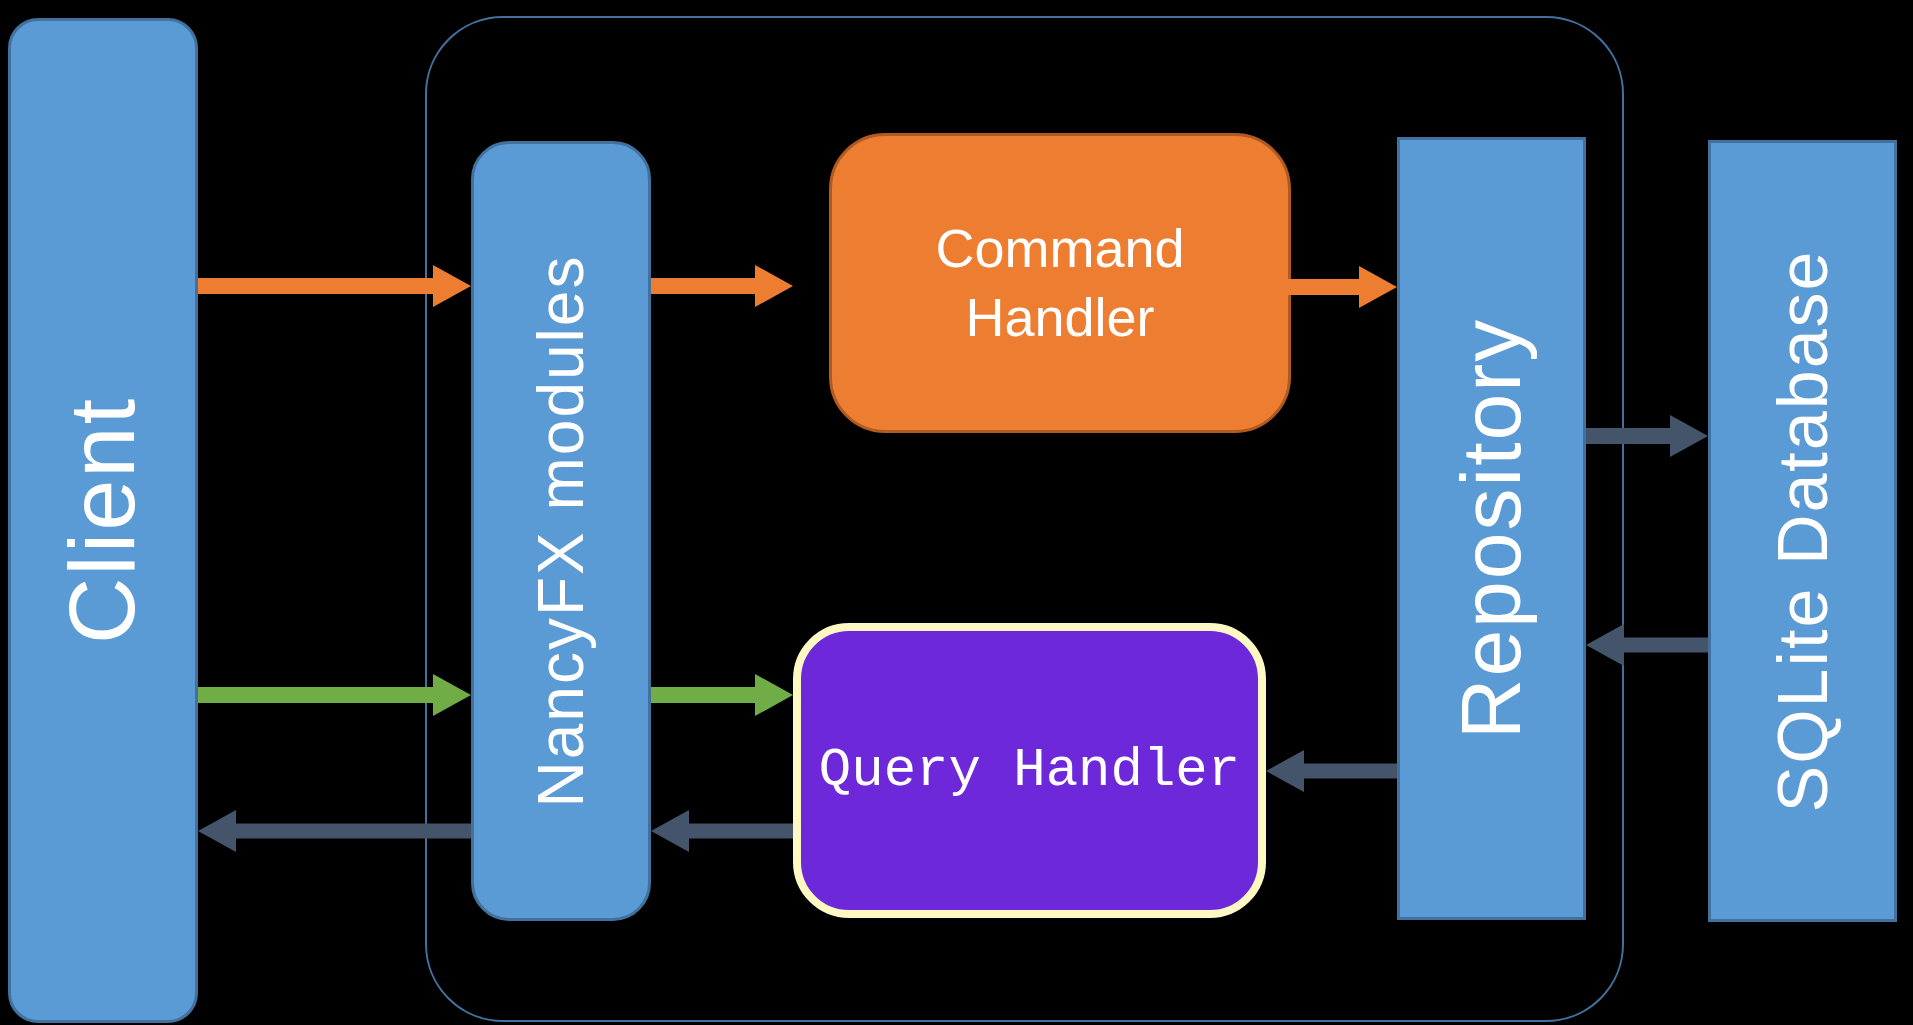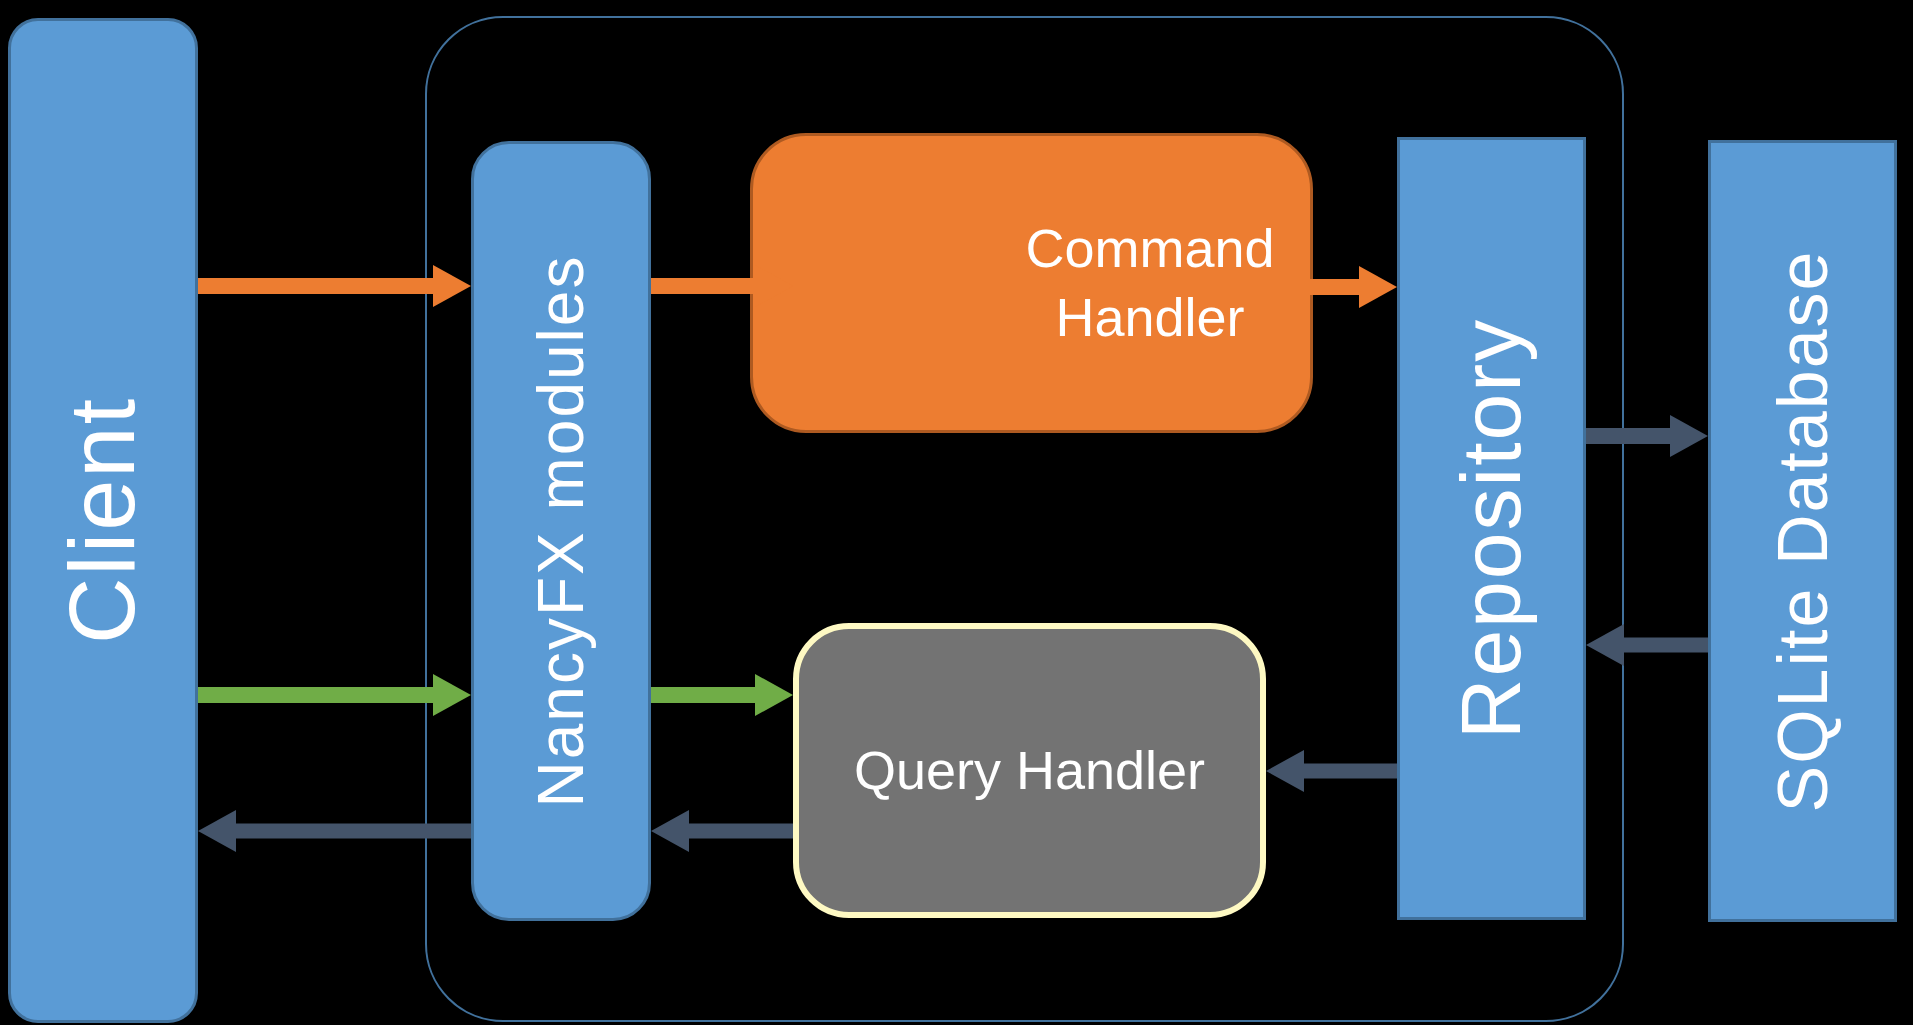--- a/index.html
+++ b/index.html
@@ -11,21 +11,21 @@
     font-family:"Liberation Sans", sans-serif;
   }
   .node{
     position:absolute;
     display:flex;align-items:center;justify-content:center;
     color:#fff;
     box-sizing:border-box;
   }
   .blue{background:#5B9BD5;border:3px solid #41719C;}
   .orange{background:#ED7D31;border:3px solid #AE5A21;}
-  .green{background:#737373;border:6px solid #fef9c3;}
+  .green{background:#6d28d9;border:8px solid #fef9c3;font-family:Liberation Mono, monospace;}
   .rot{transform:rotate(-90deg);white-space:nowrap;letter-spacing:2px;}
   .boundary{
     position:absolute;
     border:2.5px solid #41719C;
     border-radius:78px;
     background:transparent;
     box-sizing:border-box;
   }
   .label-center{text-align:center;line-height:1.28;}
   .arrow{position:absolute;}
@@ -58,21 +58,21 @@
   <div class="boundary" style="left:425px;top:16px;width:1199px;height:1006px;"></div>
 
   <div class="node blue" style="left:8px;top:18px;width:190px;height:1005px;border-radius:30px;">
     <span class="rot" style="font-size:92px;">Client</span>
   </div>
 
   <div class="node blue" style="left:471px;top:141px;width:180px;height:780px;border-radius:38px;">
     <span class="rot" style="font-size:64px;">NancyFX modules</span>
   </div>
 
-  <div class="node orange" style="left:750px;top:133px;width:563px;height:300px;border-radius:56px;justify-content:flex-end;">
+  <div class="node orange" style="left:829px;top:133px;width:462px;height:300px;border-radius:56px;">
     <span class="label-center" style="font-size:54px;max-width:320px;display:inline-block;">Command Handler</span>
   </div>
 
   <div class="node green" style="left:793px;top:623px;width:473px;height:295px;border-radius:56px;">
     <span class="label-center" style="font-size:54px;white-space:nowrap;">Query Handler</span>
   </div>
 
   <div class="node blue" style="left:1397px;top:137px;width:189px;height:783px;border-radius:0;">
     <span class="rot" style="font-size:84px;">Repository</span>
   </div>

